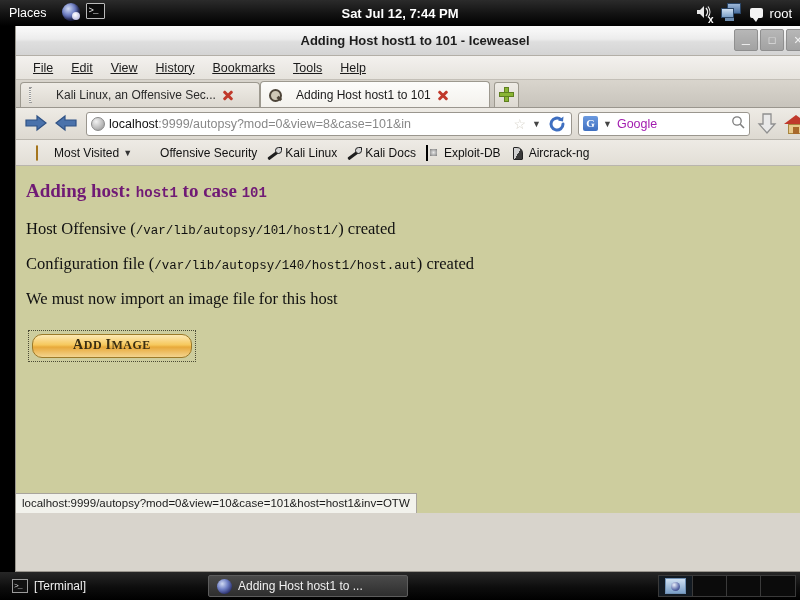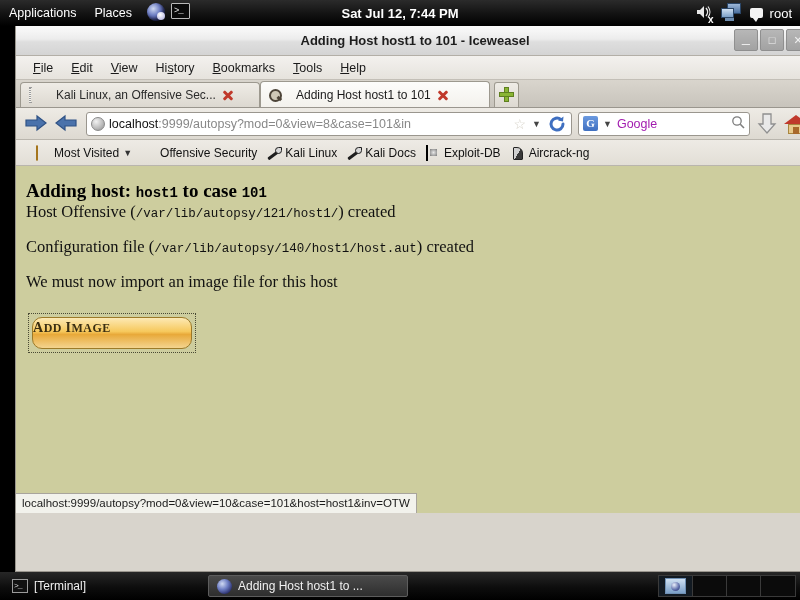--- a/index.html
+++ b/index.html
@@ -91,21 +91,21 @@
   }
   .win-btn.min { line-height: 14px; font-size: 14px; }
 
   
   .menubar {
     height: 24px; display: flex; align-items: center;
     background: linear-gradient(to bottom, #f3f1ee, #e6e3dd);
     border-bottom: 1px solid #c3bfb7;
     padding-left: 8px; font-size: 12.5px; color: #1a1a1a;
   }
-  .menubar span { padding: 0 9px; }
+  .menubar span { padding: 0 9px; text-decoration: underline; }
   .menubar u { text-decoration: underline; }
 
   
   .tabbar {
     height: 28px; display: flex; align-items: flex-end;
     background: linear-gradient(to bottom, #d9d5cd, #c8c4bc);
     padding-left: 4px; border-bottom: 1px solid #9a968e;
   }
   .tab {
     height: 25px; display: flex; align-items: center; gap: 5px;
@@ -244,38 +244,38 @@
   .chev-sm { font-size: 9px; color: #333; }
 
   
   .content {
     position: relative; height: 347px;
     background: #cdcd9e; overflow: hidden;
   }
   .page-inner { padding: 14px 14px 0 10px; }
   h1.page-h {
     font-family: "Liberation Serif", serif; font-size: 19px; font-weight: bold;
-    color: #000000; 
+    color: #701a75; margin-bottom: 17px;
   }
   h1.page-h .mono {
     font-family: "Liberation Mono", monospace; font-size: 14px; font-weight: bold;
   }
   p.page-p {
     font-family: "Liberation Serif", serif; font-size: 16.5px; color: #111;
     margin-bottom: 15px;
   }
   p.page-p .mono {
     font-family: "Liberation Mono", monospace; font-size: 12.5px;
   }
   .addimg-wrap {
     display: inline-block; margin-top: 6px; margin-left: 2px;
     padding: 3px; border: 1px dotted #4a4a35;
   }
   .addimg-btn {
-    display: block; width: 160px; height: 32px; line-height: 19px; text-align: left;
+    display: block; width: 160px; height: 24px; line-height: 19px; text-align: center;
     background: linear-gradient(to bottom, #fde9b4 0%, #f6c85c 45%, #e8a93a 55%, #f3d48f 100%);
     border: 1px solid #9c7a28; border-radius: 10px;
     font-family: "Liberation Serif", serif; font-size: 12px; font-weight: bold;
     color: #3a2e12; letter-spacing: .5px;
   }
   .addimg-btn .cap { font-size: 14px; }
 
   
   .statusbar {
     position: absolute; left: 0; bottom: 0; height: 20px;
@@ -322,21 +322,20 @@
     content:""; position:absolute; left:5px; top:3px; width:9px; height:9px; border-radius:50%;
     background: radial-gradient(circle at 35% 32%, #eaf0fb, #5a6aa8 60%, #20265c);
   }
 </style>
 </head>
 <body>
 
 <div class="screen">
 
   <div class="top-panel">
-    <div class="panel-menu">Applications</div>
     <div class="panel-menu">Places</div>
     <div class="panel-launchers">
       <div class="launcher">
           <div class="ff-globe"></div>
         </div>
       <div class="launcher">
           <div class="term-icon">&gt;_</div>
         </div>
     </div>
     <div class="panel-clock">Sat Jul 12,  7:44 PM</div>
@@ -473,21 +472,21 @@
 
     <div class="content">
       <div class="page-inner">
         <h1 class="page-h">
           <span>Adding host:</span>
           <span class="mono">host1</span>
           <span>to case</span>
           <span class="mono">101</span>
         </h1>
         <p class="page-p">
-          <span>Host Offensive (</span><span class="mono">/var/lib/autopsy/121/host1/</span><span>) created</span>
+          <span>Host Offensive (</span><span class="mono">/var/lib/autopsy/101/host1/</span><span>) created</span>
         </p>
         <p class="page-p">
           <span>Configuration file (</span><span class="mono">/var/lib/autopsy/140/host1/host.aut</span><span>) created</span>
         </p>
         <p class="page-p">We must now import an image file for this host</p>
         <div class="addimg-wrap">
           <span class="addimg-btn"><span class="cap">A</span>DD <span class="cap">I</span>MAGE</span>
         </div>
       </div>
       <div class="statusbar">localhost:9999/autopsy?mod=0&amp;view=10&amp;case=101&amp;host=host1&amp;inv=OTW</div>

